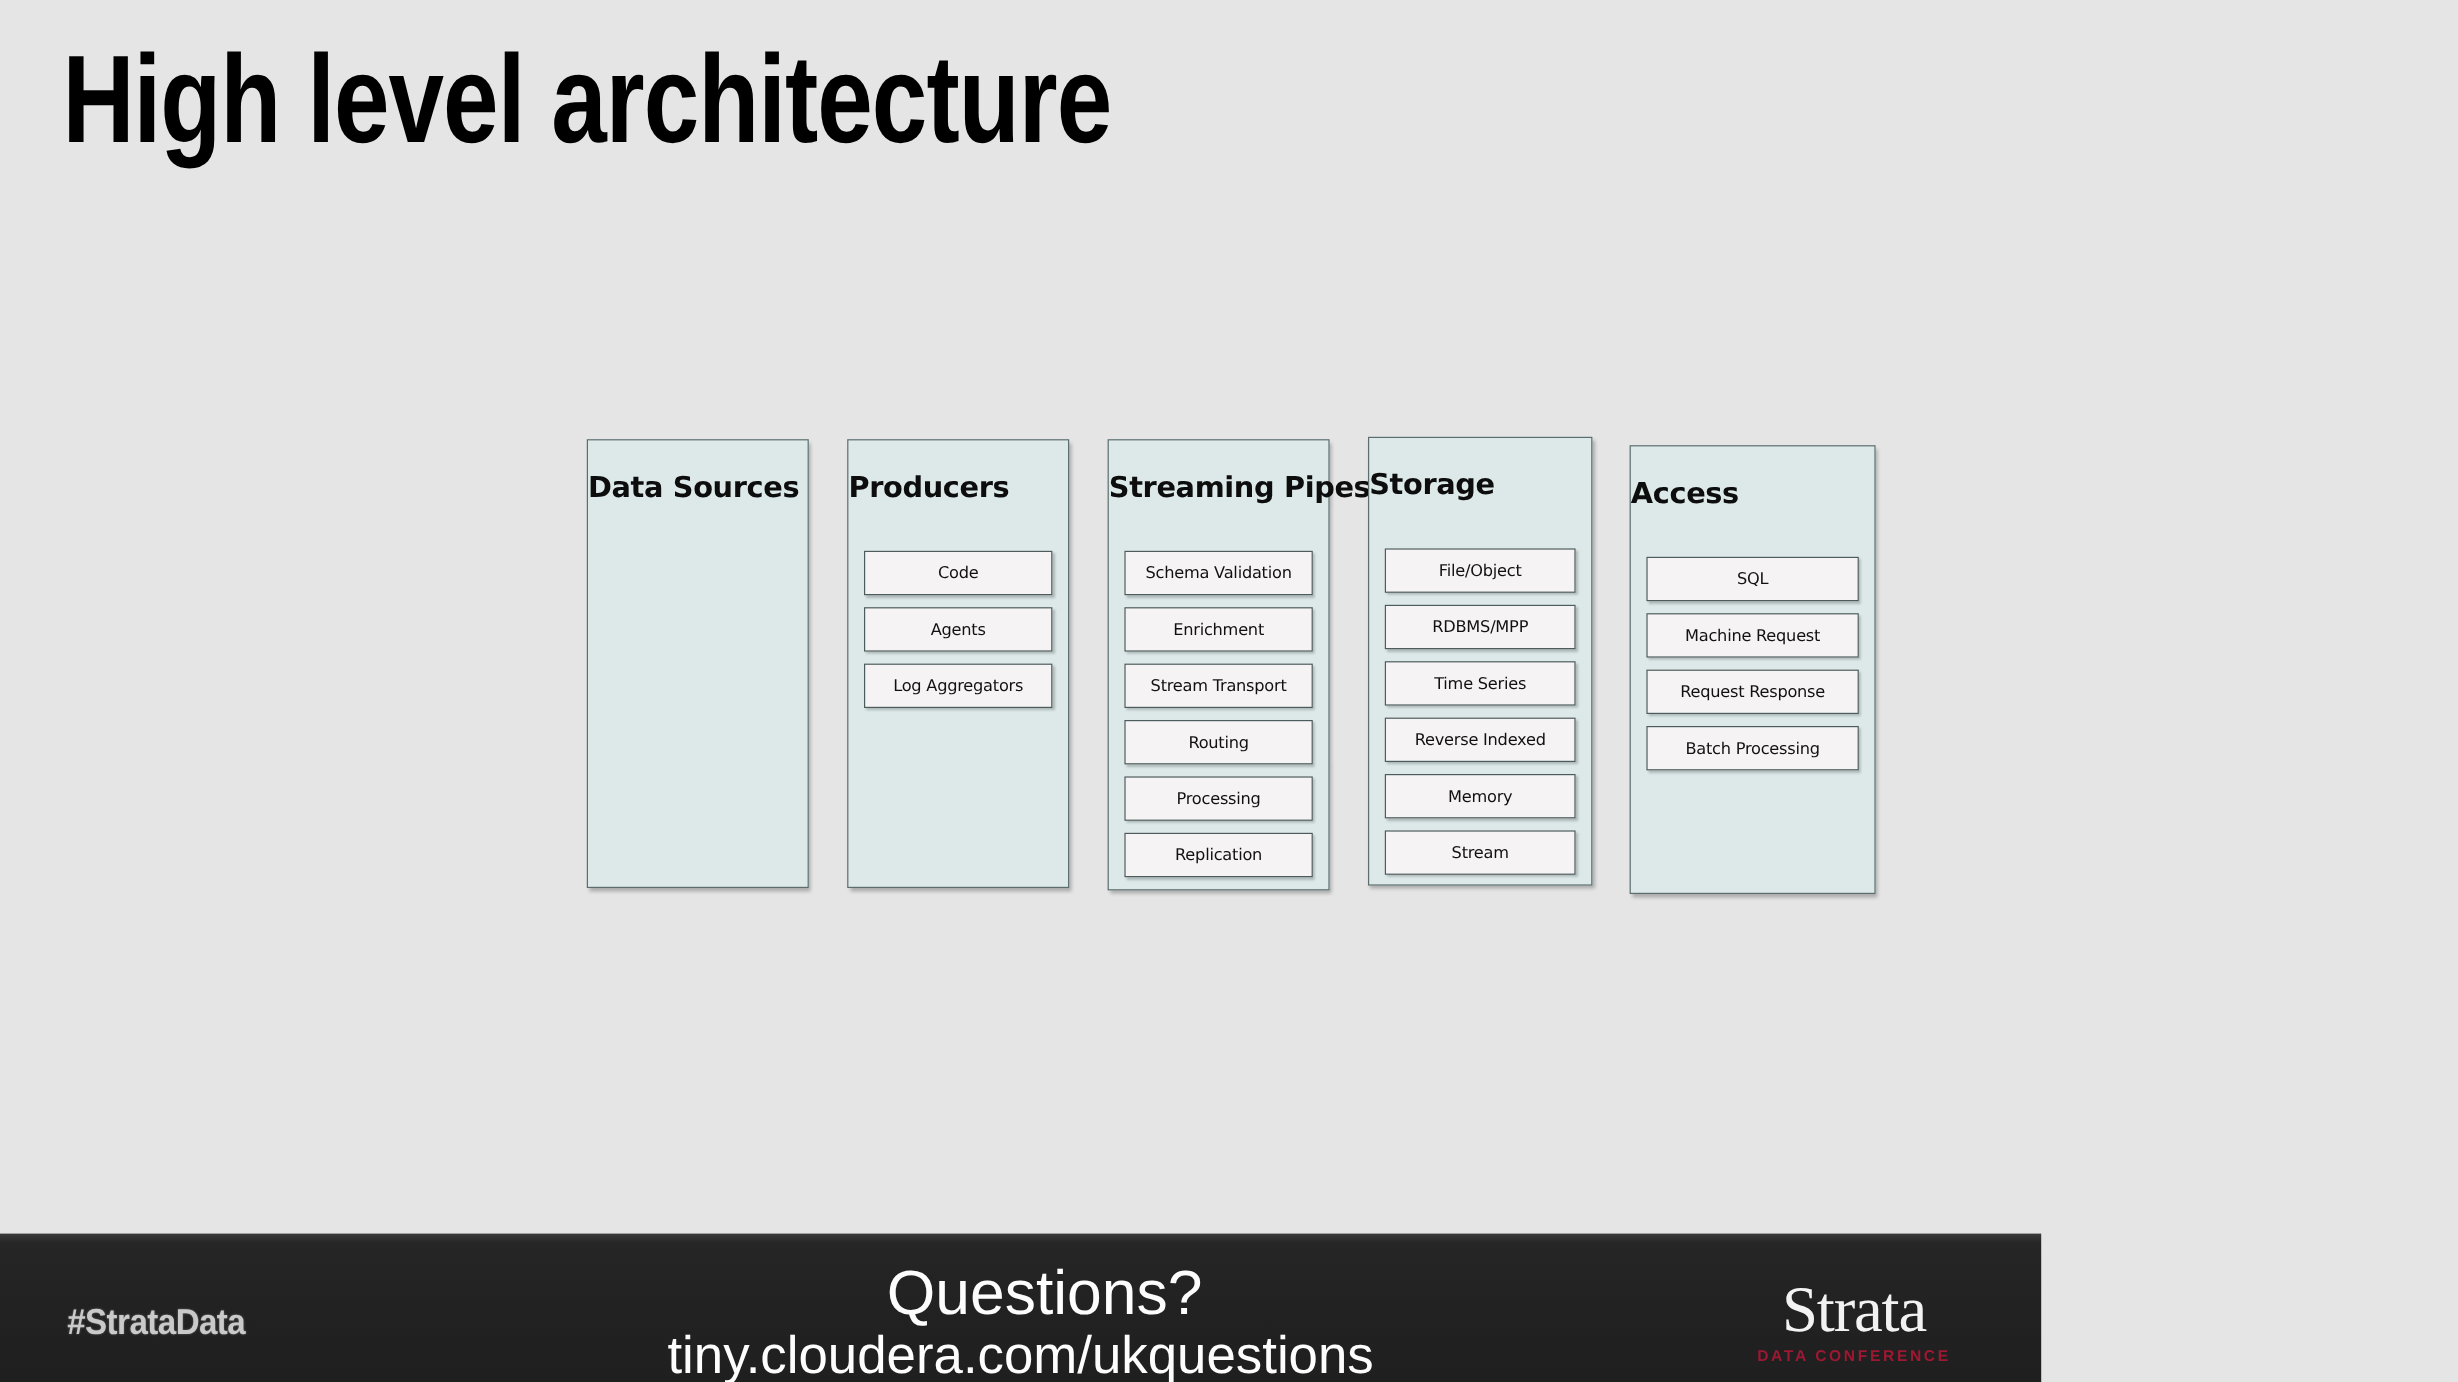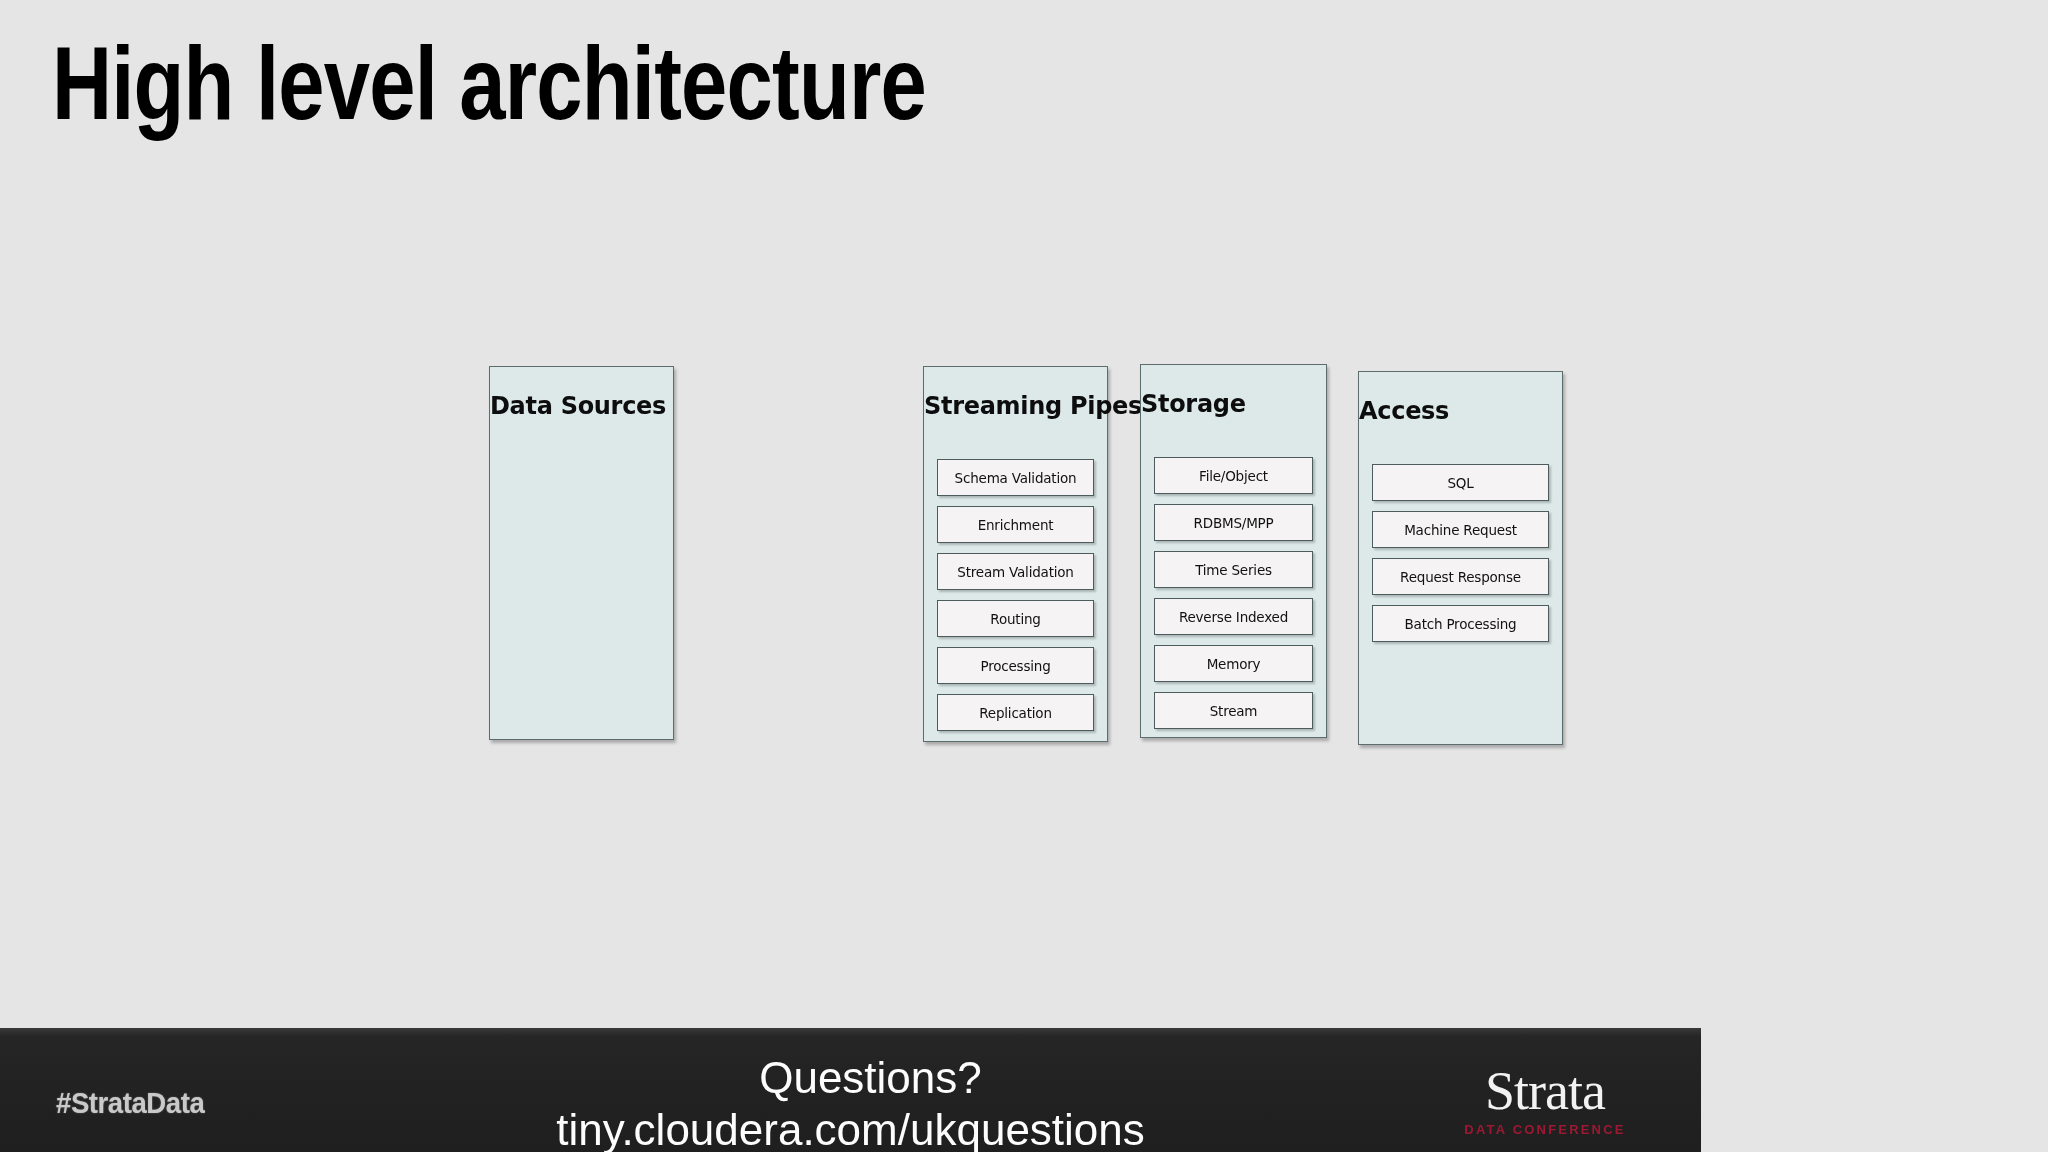--- a/index.html
+++ b/index.html
@@ -139,21 +139,21 @@
     left: 0;
     right: 0;
     top: 24px;
     text-align: center;
   }
 
   #questions-line {
     display: block;
     font-family: "Liberation Sans", sans-serif;
     font-weight: 400;
-    font-size: 44px;
+    font-size: 52px;
     line-height: 52px;
     color: #fdfdfd;
     white-space: nowrap;
     margin-left: 40px;
   }
 
   #questions-url {
     display: block;
     font-family: "Liberation Sans", sans-serif;
     font-weight: 400;
@@ -202,32 +202,46 @@
 
   <div id="slide-title">High level architecture</div>
 
   <div id="diagram">
 
     <div class="column col-0">
       <span class="col-title">Data Sources</span>
       <div class="col-items"></div>
     </div>
 
+    <div class="column col-1">
+      <span class="col-title">Producers</span>
+      <div class="col-items">
+        <div class="item-box">
+          <span class="item-label">Code</span>
+        </div>
+        <div class="item-box">
+          <span class="item-label">Agents</span>
+        </div>
+        <div class="item-box">
+          <span class="item-label">Log Aggregators</span>
+        </div>
+      </div>
+    </div>
 
     <div class="column col-2">
       <span class="col-title">Streaming Pipes</span>
       <div class="col-items">
         <div class="item-box">
           <span class="item-label">Schema Validation</span>
         </div>
         <div class="item-box">
           <span class="item-label">Enrichment</span>
         </div>
         <div class="item-box">
-          <span class="item-label">Stream Validation</span>
+          <span class="item-label">Stream Transport</span>
         </div>
         <div class="item-box">
           <span class="item-label">Routing</span>
         </div>
         <div class="item-box">
           <span class="item-label">Processing</span>
         </div>
         <div class="item-box">
           <span class="item-label">Replication</span>
         </div>

